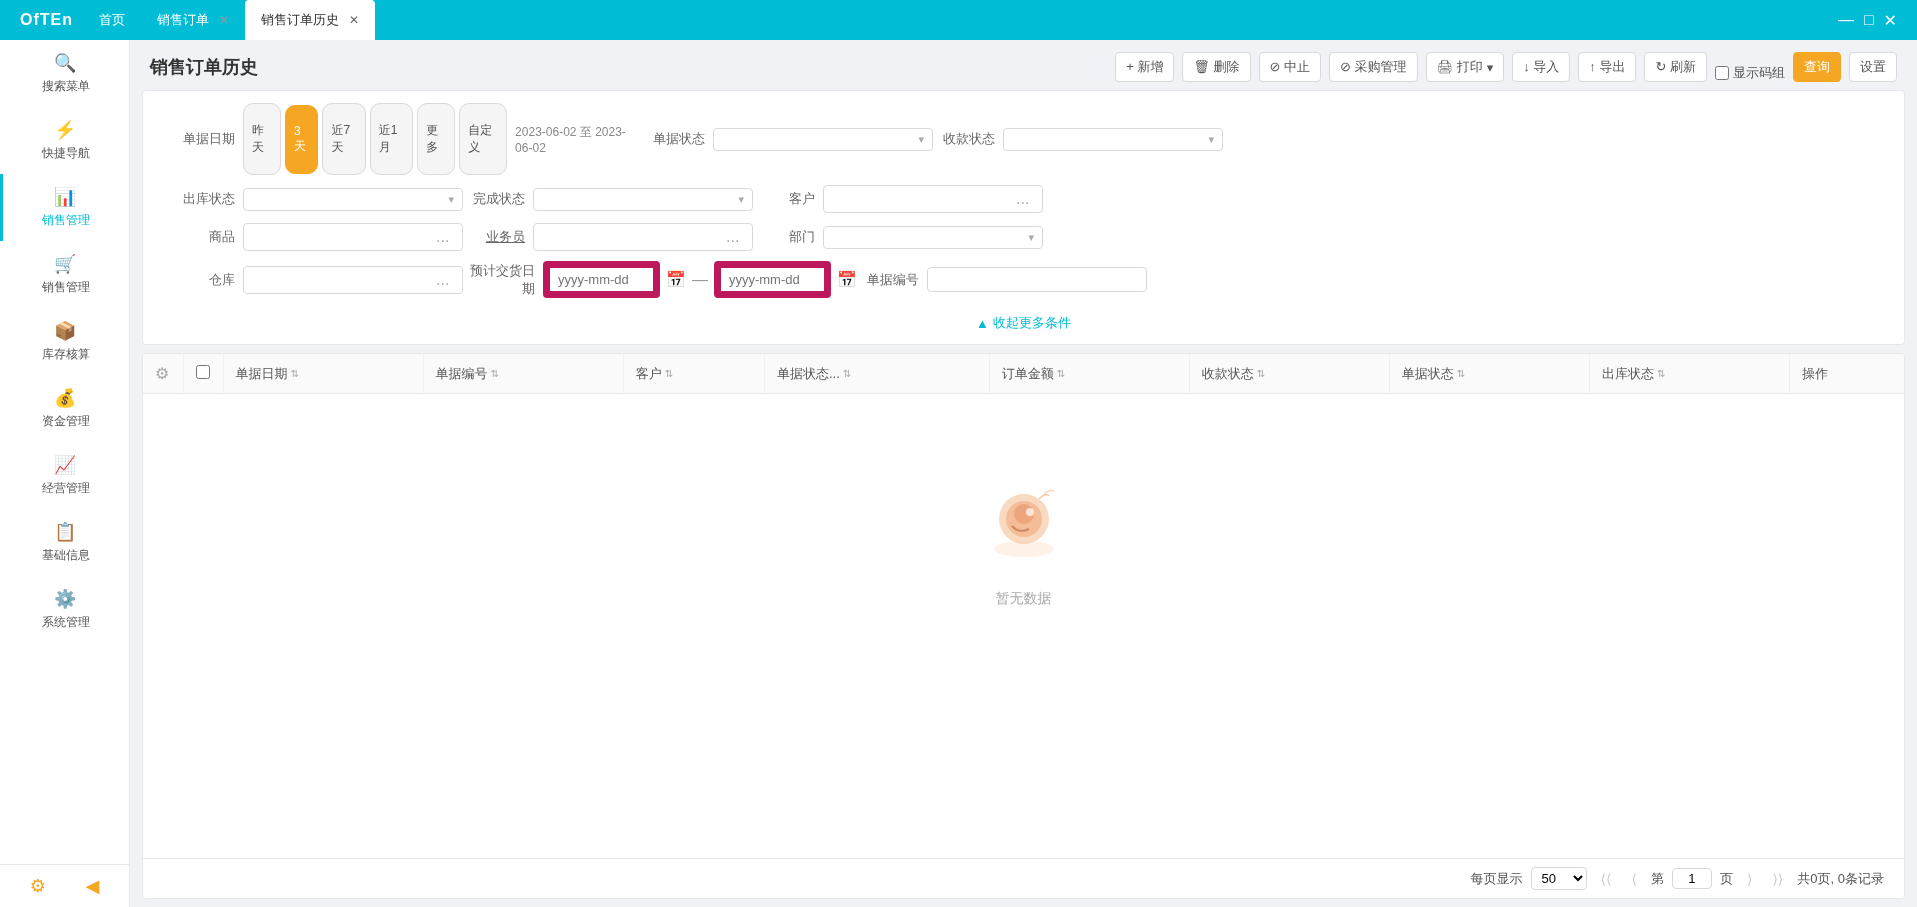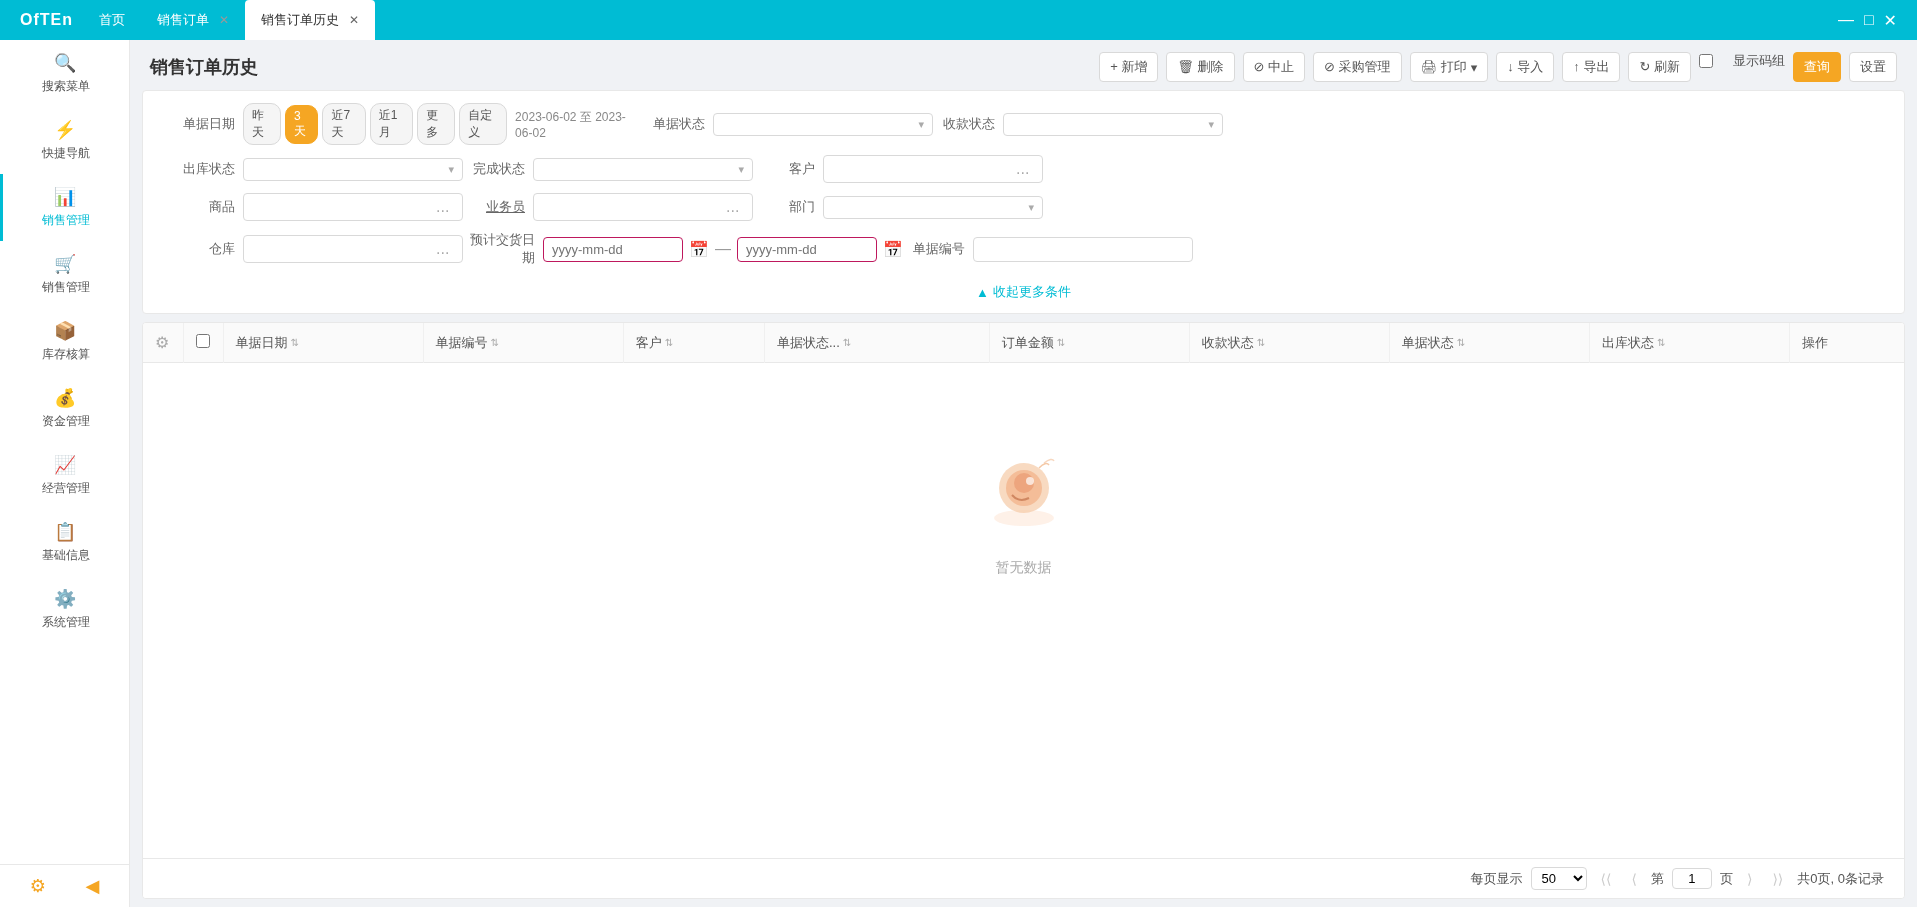--- a/index.html
+++ b/index.html
@@ -100,37 +100,37 @@
       padding: 12px 20px 8px;
       background: #f0f2f5;
     }
     .page-title {
       font-size: 18px;
       font-weight: bold;
       color: #333;
     }
     .toolbar {
       display: flex;
-      align-items: flex-start;
+      align-items: flex-end;
       gap: 8px;
     }
     .toolbar-btn {
       display: flex;
       align-items: center;
       gap: 4px;
       padding: 5px 10px;
       font-size: 13px;
       color: #555;
       cursor: pointer;
       background: #fff;
       border: 1px solid #d9d9d9;
       border-radius: 4px;
     }
     .toolbar-btn.primary { background: #f5a623; color: #fff; border-color: #f5a623; }
-    .display-cols-check { display: flex; align-items: center; gap: 20px; font-size: 13px; color: #555; cursor: pointer; }
+    .display-cols-check { display: flex; align-items: center; gap: 4px; font-size: 13px; color: #555; cursor: pointer; }
 
     
     .filter-panel {
       background: #fff;
       margin: 0 12px 8px;
       border-radius: 4px;
       padding: 12px 20px;
       border: 1px solid #e8e8e8;
     }
     .filter-row {
@@ -154,21 +154,21 @@
       align-items: center;
       gap: 8px;
       max-width: 400px;
     }
     .date-quick-btns {
       display: flex;
       align-items: center;
       gap: 4px;
     }
     .date-btn {
-      padding: 3px 8px;
+      padding: 18px 8px;
       font-size: 12px;
       border-radius: 10px;
       cursor: pointer;
       color: #555;
       background: #f5f5f5;
       border: 1px solid #d9d9d9;
     }
     .date-btn.active { background: #f5a623; color: #fff; border-color: #f5a623; }
     .date-range-text { font-size: 12px; color: #888; }
     .select-control {
@@ -200,27 +200,27 @@
       color: #aaa;
       font-size: 16px;
       padding: 0 4px;
     }
     .date-input-group {
       display: flex;
       align-items: center;
       gap: 6px;
     }
     .date-input {
-      border: 1px solid #be185d;
+      border: 7px solid #be185d;
       border-radius: 4px;
       padding: 4px 8px;
       font-size: 13px;
       color: #aaa;
       background: #fff;
-      width: 140px;
+      width: 117px;
       outline: none;
     }
     .cal-icon { color: #aaa; cursor: pointer; }
     .dash { color: #999; }
     .collapse-more {
       display: flex;
       align-items: center;
       justify-content: center;
       padding: 6px 0 0;
       color: #00bcd4;

